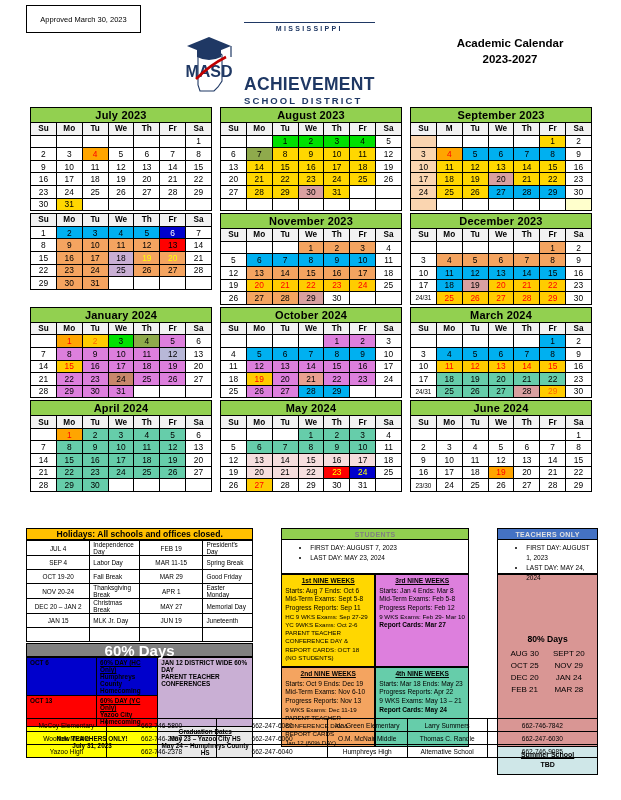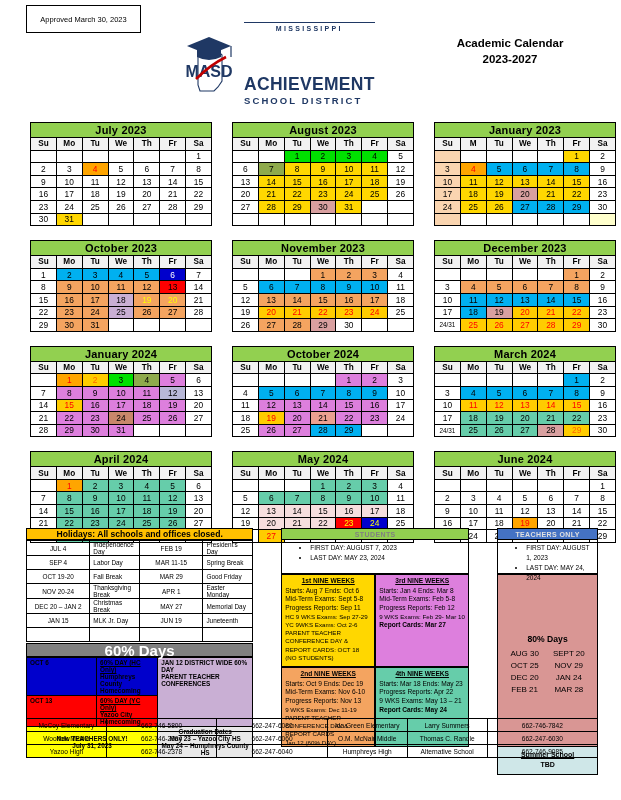--- a/index.html
+++ b/index.html
@@ -46,26 +46,26 @@
     letter-spacing: 2.1px; margin-top: 2px;
   }
   .cal-title {
     position: absolute; left: 420px; top: 36px;
     width: 180px; text-align: center;
     font-size: 11.5px; font-weight: bold; color: #000; line-height: 1.35;
   }
 
   
   .months {
-    position: absolute; left: 26px; top: 122px;
+    position: absolute; left: 26px; top: 107px;
     width: 570px;
     display: grid;
     grid-template-columns: repeat(3, 190px);
     grid-auto-rows: auto;
-    column-gap: 0px; row-gap: 0px; gap: 12px;
+    column-gap: 0px; row-gap: 0px;
   }
   .month { padding: 0 4px 2px 4px; }
   table.mtbl {
     border-collapse: collapse;
     width: 182px;
     table-layout: fixed;
   }
   table.mtbl td, table.mtbl th {
     border: 1px solid #000;
     height: 12.6px;
@@ -391,21 +391,21 @@
               <td class=""></td>
               <td class=""></td>
             </tr>
           </tbody>
         </table>
       </div>
       <div class="month">
         <table class="mtbl">
           <tbody>
             <tr>
-              <td class="mtitle" colspan="7">January 2023</td>
+              <td class="mtitle" colspan="7">September 2023</td>
             </tr>
             <tr>
               <td class="dow">Su</td>
               <td class="dow">M</td>
               <td class="dow">Tu</td>
               <td class="dow">We</td>
               <td class="dow">Th</td>
               <td class="dow">Fr</td>
               <td class="dow">Sa</td>
             </tr>
@@ -462,23 +462,20 @@
               <td class=""></td>
               <td class=""></td>
               <td class="c-lyellow"></td>
             </tr>
           </tbody>
         </table>
       </div>
       <div class="month">
         <table class="mtbl">
           <tbody>
-            <tr>
-              <td class="mtitle" colspan="7">October 2023</td>
-            </tr>
             <tr>
               <td class="dow">Su</td>
               <td class="dow">Mo</td>
               <td class="dow">Tu</td>
               <td class="dow">We</td>
               <td class="dow">Th</td>
               <td class="dow">Fr</td>
               <td class="dow">Sa</td>
             </tr>
             <tr>

